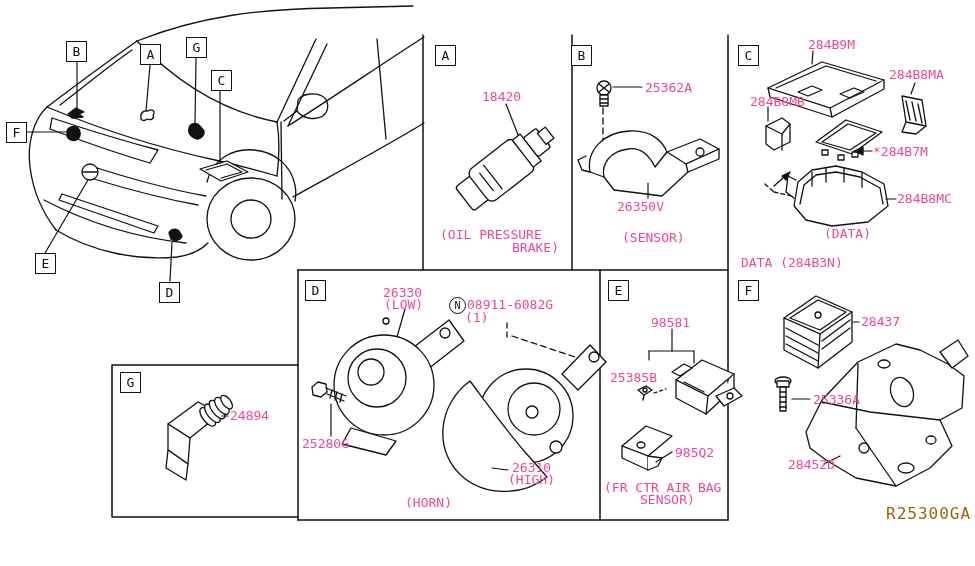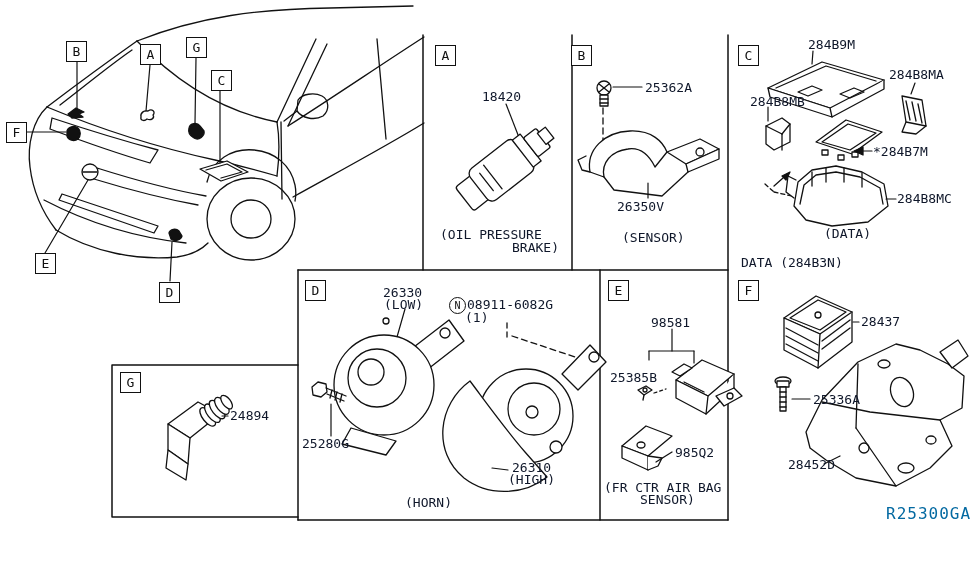--- a/index.html
+++ b/index.html
@@ -1,20 +1,20 @@
 <!DOCTYPE html>
 <html><head>
 <meta charset="utf-8">
 <style>
   html,body{margin:0;padding:0;background:#fff;}
   .page{position:relative;width:975px;height:566px;background:#ffffff;overflow:hidden;
         font-family:"DejaVu Sans Mono",monospace;color:#111;}
   .art{position:absolute;left:0;top:0;}
-  .t{position:absolute;font:13px/1.1 "DejaVu Sans Mono",monospace;color:#0f172a;white-space:pre;letter-spacing:0px;}
-  .ref{position:absolute;font:16px/1 "DejaVu Sans Mono",monospace;letter-spacing:1px;color:#0369a1;text-align:center;}
+  .t{position:absolute;font:13px/1.1 "DejaVu Sans Mono",monospace;color:#ec4899;white-space:pre;letter-spacing:0px;}
+  .ref{position:absolute;font:16px/1 "DejaVu Sans Mono",monospace;letter-spacing:1px;color:#a16207;text-align:center;}
   .co{position:absolute;width:19px;height:19px;border:1.6px solid #111;background:#fff;
       display:flex;align-items:center;justify-content:center;
       font:13px "DejaVu Sans Mono",monospace;color:#111;}
   .ncir{position:absolute;width:15px;height:15px;border:1.4px solid #111;border-radius:50%;
         display:flex;align-items:center;justify-content:center;
         font:10px "DejaVu Sans Mono",monospace;color:#111;background:#fff;}
 </style>
 </head>
 <body>
 

